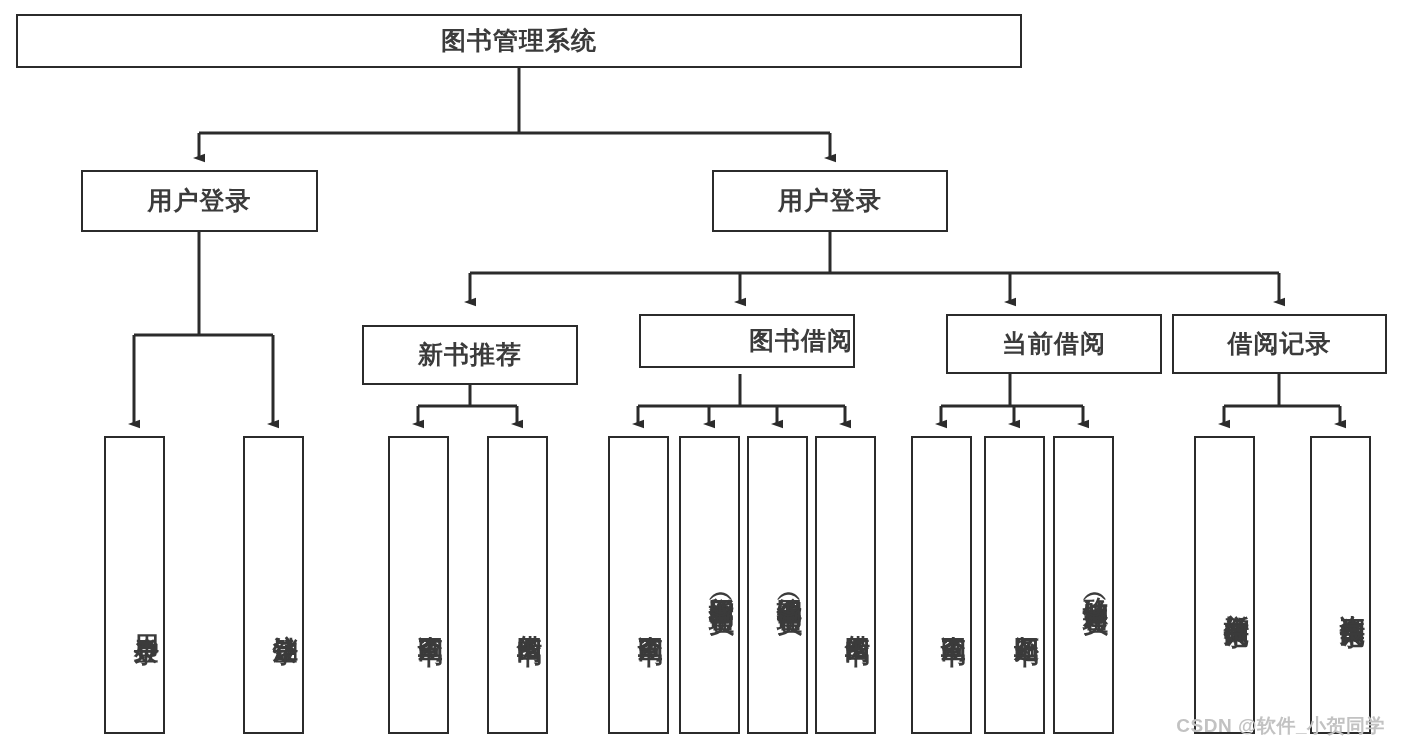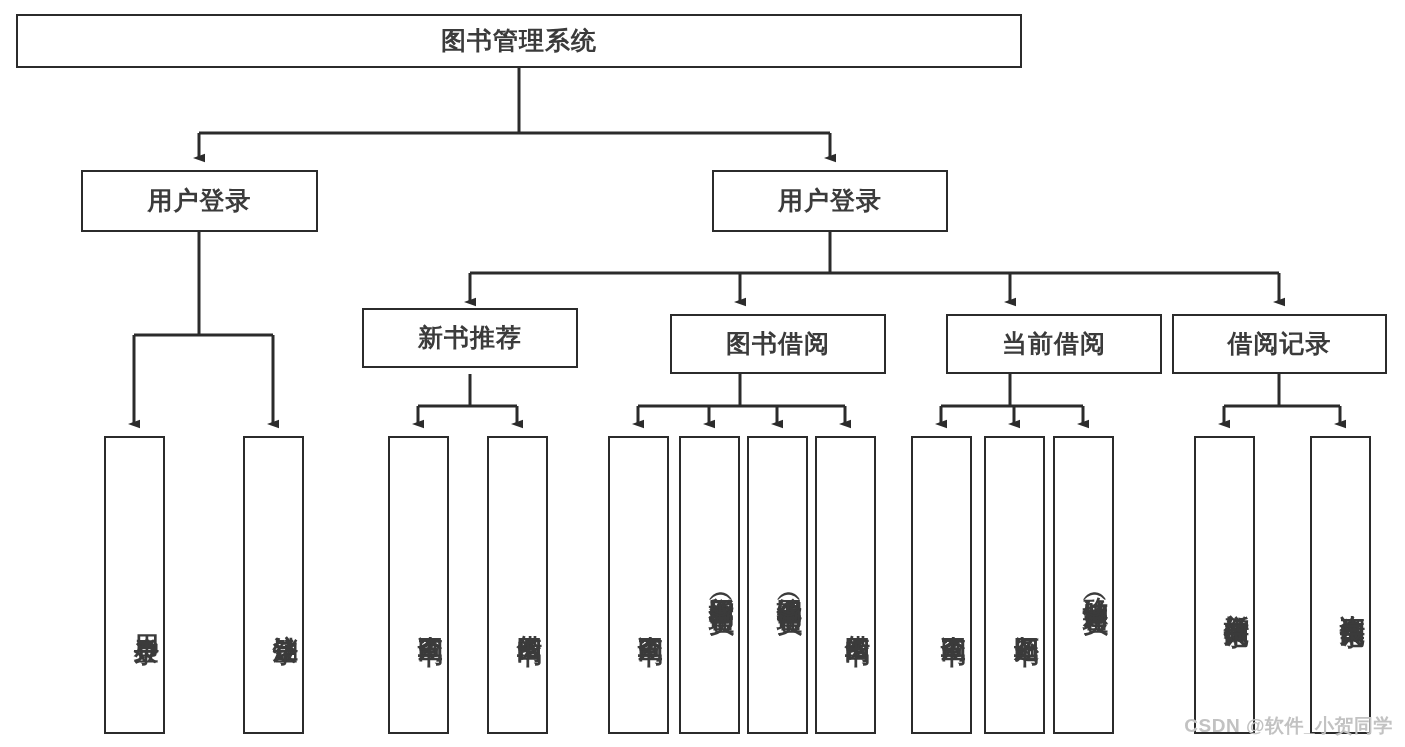--- a/index.html
+++ b/index.html
@@ -53,21 +53,21 @@
   }
   .node-label {
     display: block;
     white-space: nowrap;
   }
   .vert .node-label {
     white-space: normal;
   }
   #watermark {
     position: absolute;
-    right: 12px;
+    right: 20px;
     bottom: 8px;
     font-size: 19px;
     color: #c2c2c2;
     z-index: 5;
     white-space: nowrap;
     letter-spacing: 0.5px;
   }
 </style>
 </head>
 <body>
@@ -129,24 +129,24 @@
     <span class="node-label">图书管理系统</span>
   </div>
 
   <div class="node horiz" style="left:81px;top:170px;width:237px;height:62px;">
     <span class="node-label">用户登录</span>
   </div>
   <div class="node horiz" style="left:712px;top:170px;width:236px;height:62px;">
     <span class="node-label">用户登录</span>
   </div>
 
-  <div class="node horiz" style="left:362px;top:308px;width:216px;height:60px;">
+  <div class="node horiz" style="left:362px;top:325px;width:216px;height:60px;">
     <span class="node-label">新书推荐</span>
   </div>
-  <div class="node horiz" style="left:670px;top:314px;width:216px;height:60px;">
+  <div class="node horiz" style="left:639px;top:314px;width:216px;height:54px;justify-content:flex-end;">
     <span class="node-label">图书借阅</span>
   </div>
   <div class="node horiz" style="left:902px;top:314px;width:216px;height:60px;margin-left:44px;">
     <span class="node-label">当前借阅</span>
   </div>
   <div class="node horiz" style="left:1172px;top:314px;width:215px;height:60px;align-items:center;">
     <span class="node-label">借阅记录</span>
   </div>
 
   <div class="node vert" style="left:104px;top:436px;width:61px;height:298px;padding-top:72px;">

